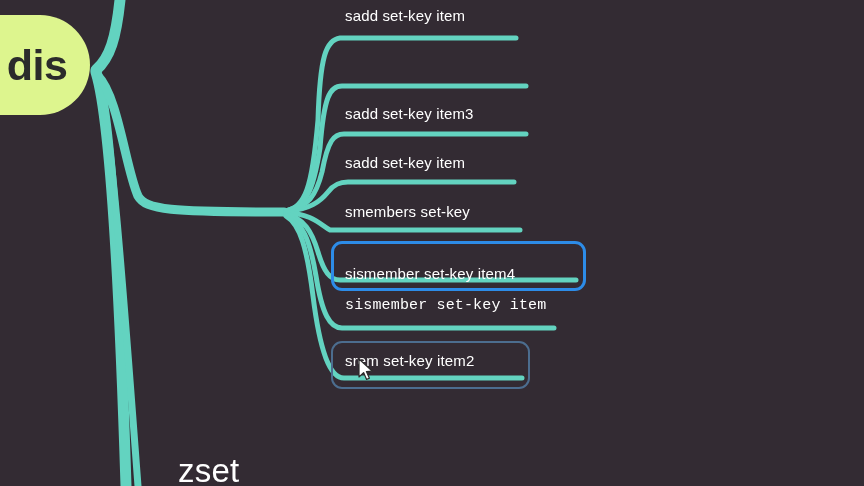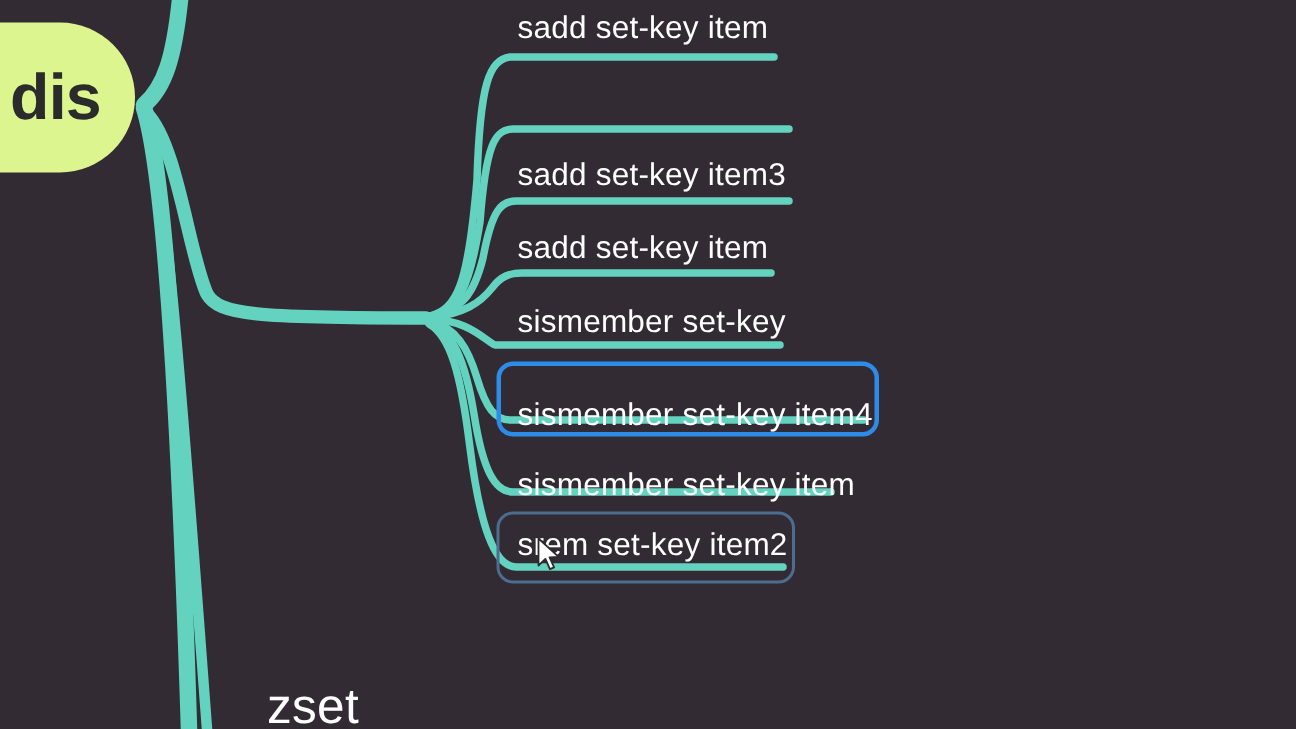--- a/index.html
+++ b/index.html
@@ -51,21 +51,21 @@
     color: #ffffff;
     font-size: 33px;
     font-weight: 400;
     white-space: nowrap;
     letter-spacing: 0.2px;
     z-index: 3;
   }
   .leaf-text {
     position: absolute;
     color: #ffffff;
-    font-size: 21px;
+    font-size: 15px;
     font-weight: 400;
     letter-spacing: 0.15px;
     white-space: nowrap;
     line-height: 1;
   }
   .leaf-box {
     position: absolute;
     border-radius: 11px;
     box-sizing: border-box;
     background: transparent;
@@ -114,22 +114,22 @@
   </div>
 
   <div class="branch-label" style="left:178px; top:452px;">zset</div>
 
   <div class="leaf-box selected" style="left:331px; top:241px; width:255px; height:50px;"></div>
   <div class="leaf-box hovered" style="left:331px; top:341px; width:199px; height:48px;"></div>
 
   <div class="leaf-text" style="left:345px; top:8px;">sadd set-key item</div>
   <div class="leaf-text" style="left:345px; top:106px;">sadd set-key item3</div>
   <div class="leaf-text" style="left:345px; top:155px;">sadd set-key item</div>
-  <div class="leaf-text" style="left:345px; top:204px;">sismember set-key</div>
+  <div class="leaf-text" style="left:345px; top:204px;">smembers set-key</div>
   <div class="leaf-text" style="left:345px; top:254px;margin-top:12px;">sismember set-key item4</div>
-  <div class="leaf-text" style="left:345px; top:313px;">sismember set-key item</div>
+  <div class="leaf-text" style="left:345px; top:298px;font-family:Liberation Mono, monospace;">sismember set-key item</div>
   <div class="leaf-text" style="left:345px; top:353px;">srem set-key item2</div>
 
   <svg class="cursor" style="left:357px; top:358px;" width="20" height="26" viewBox="0 0 20 26" xmlns="http://www.w3.org/2000/svg">
     <path d="M 2 1 L 2 19 L 6.6 14.6 L 9.6 21.4 L 12.4 20.2 L 9.4 13.6 L 15.4 13.2 Z" fill="#ffffff" stroke="#2b2b2b" stroke-width="1.2" stroke-linejoin="round"></path>
   </svg>
 
 </div>
 
 </body></html>

